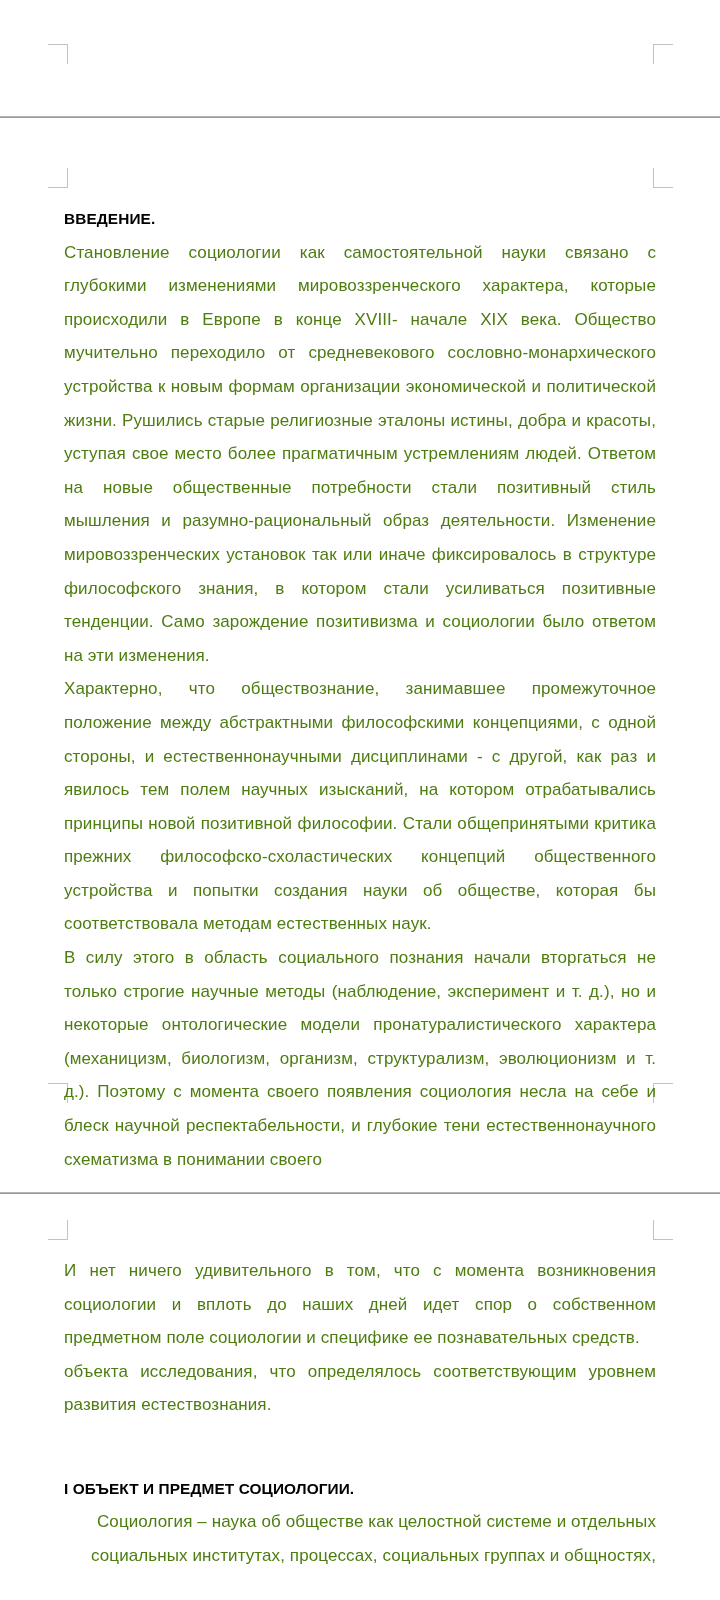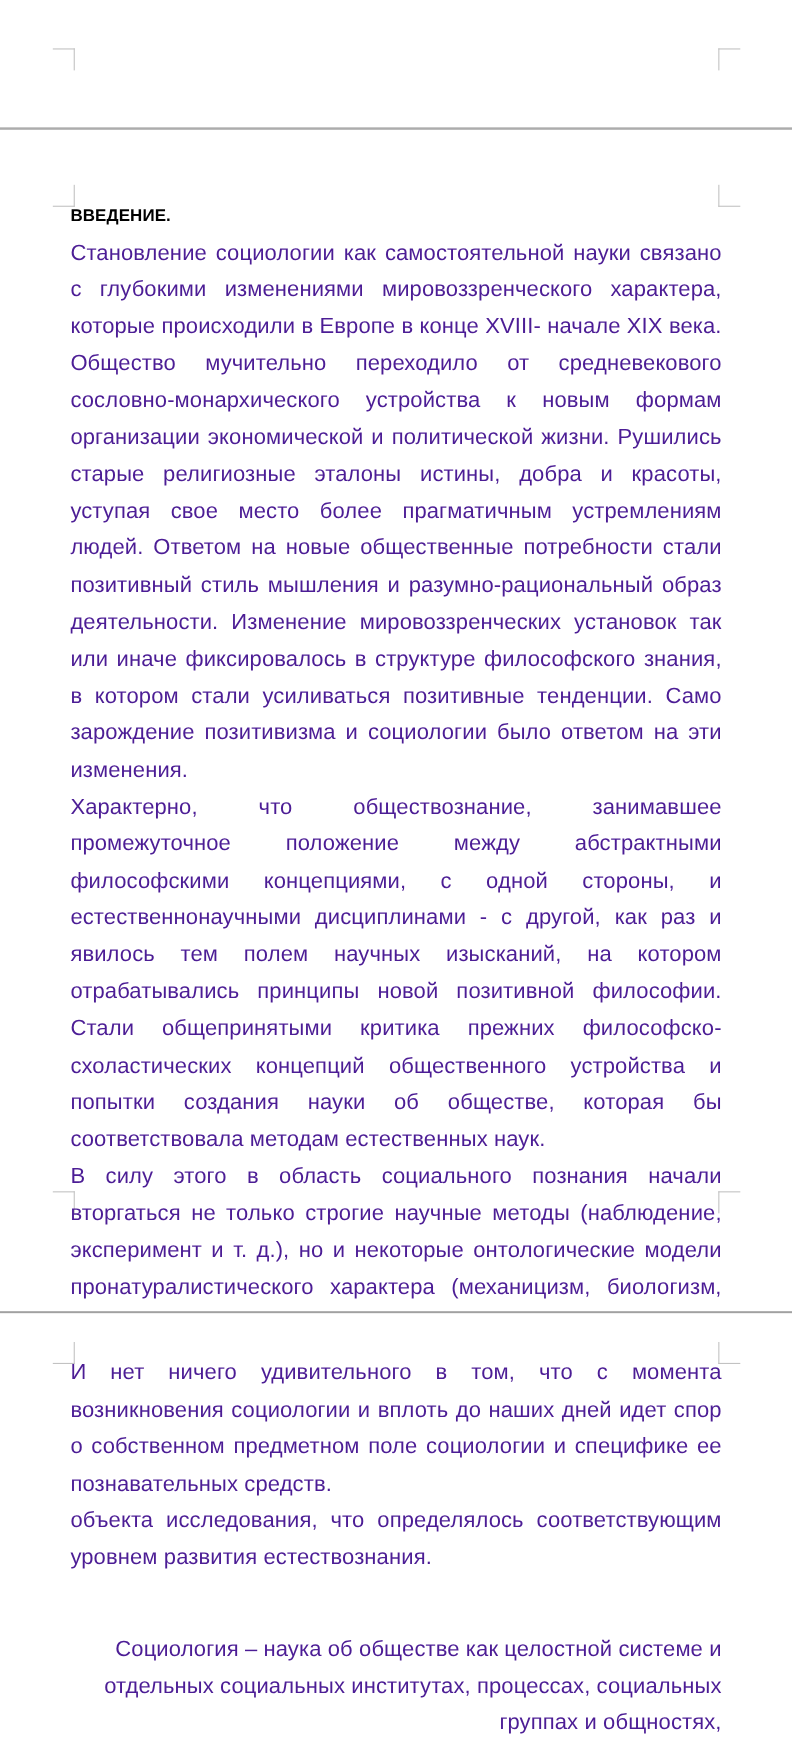--- a/index.html
+++ b/index.html
@@ -59,29 +59,30 @@
   .crop-mark.tl { border-top: 1.5px solid #c2c2c2; border-right: 1.5px solid #c2c2c2; }
   .crop-mark.tr { border-top: 1.5px solid #c2c2c2; border-left:  1.5px solid #c2c2c2; }
   .crop-mark.bl { border-bottom: 1.5px solid #c2c2c2; border-right: 1.5px solid #c2c2c2; }
   .crop-mark.br { border-bottom: 1.5px solid #c2c2c2; border-left:  1.5px solid #c2c2c2; }
 
   
   .text-column {
     position: absolute;
     left: 64px;
     width: 592px;
+    margin-top: 22px;
   }
   .doc-para {
     margin: 0;
-    font-size: 20px;
+    font-size: 17px;
     line-height: 33.6px;
     text-align: justify;
     text-justify: inter-word;
     letter-spacing: 0.1px;
-    color: #4c1d95;
+    color: #4d7c0f;
     word-spacing: 0;
     hyphens: none;
   }
   .doc-para.plain { text-align: right; }
 
   .doc-heading {
     margin: 0;
     font-size: 15.4px;
     line-height: 33.6px;
     font-weight: bold;
@@ -126,17 +127,18 @@
   <div class="page" id="page-2">
 
     <div class="crop-mark bl" style="left:48px; top:26px;"></div>
     <div class="crop-mark br" style="left:653px; top:26px;"></div>
 
     <div class="text-column" style="top:38px;">
       <p class="doc-para">И нет ничего удивительного в том, что с момента возникновения социологии и вплоть до наших дней идет спор о собственном предметном поле социологии и специфике ее познавательных средств.</p>
       <p class="doc-para">объекта исследования, что определялось соответствующим уровнем развития естествознания.</p>
       <div class="spacer-line"></div>
       <div class="spacer-half"></div>
+      <h2 class="doc-heading">I ОБЪЕКТ И ПРЕДМЕТ СОЦИОЛОГИИ.</h2>
       <p class="doc-para plain">Социология – наука об обществе как целостной системе и отдельных социальных институтах, процессах, социальных группах и общностях,</p>
     </div>
   </div>
 
 </div>
 
 </body></html>

